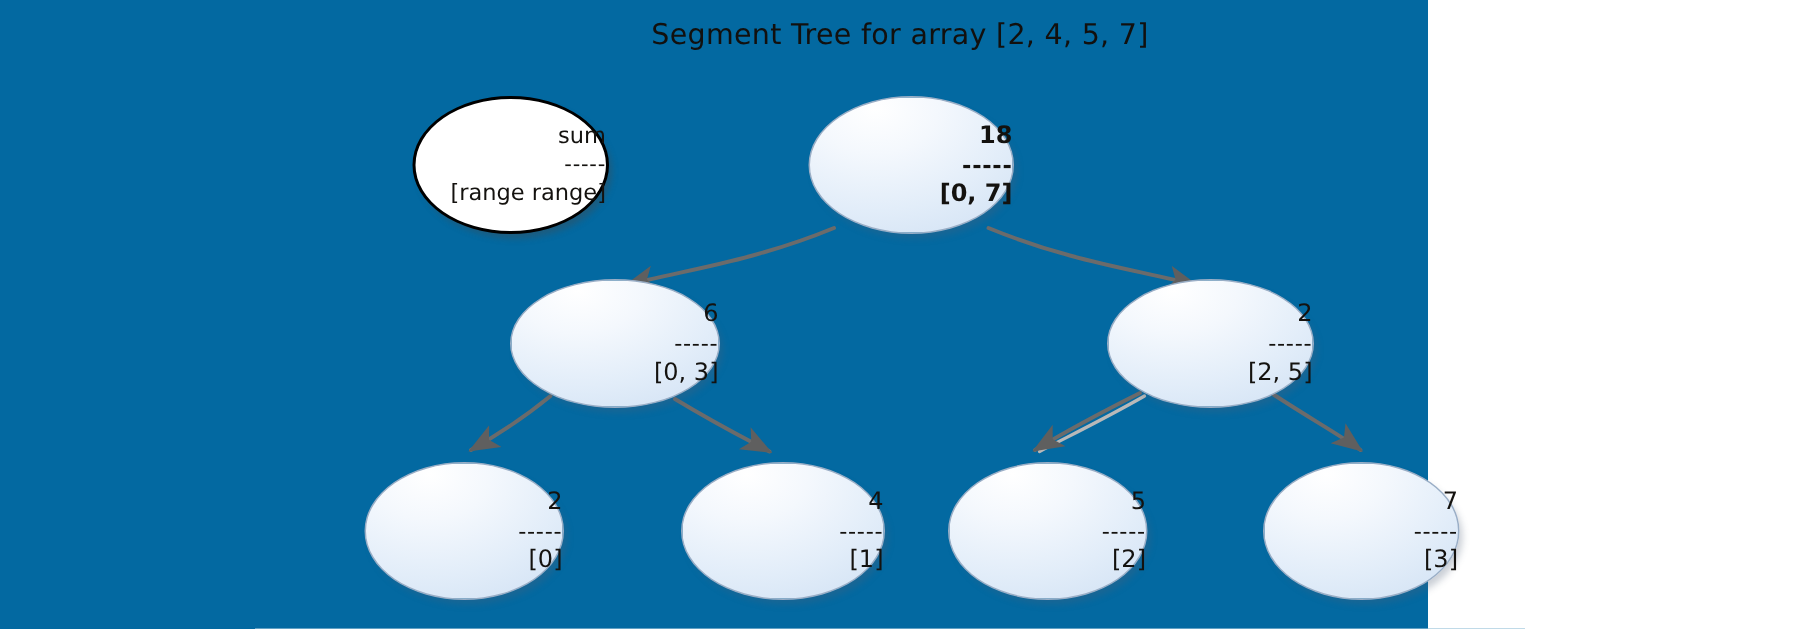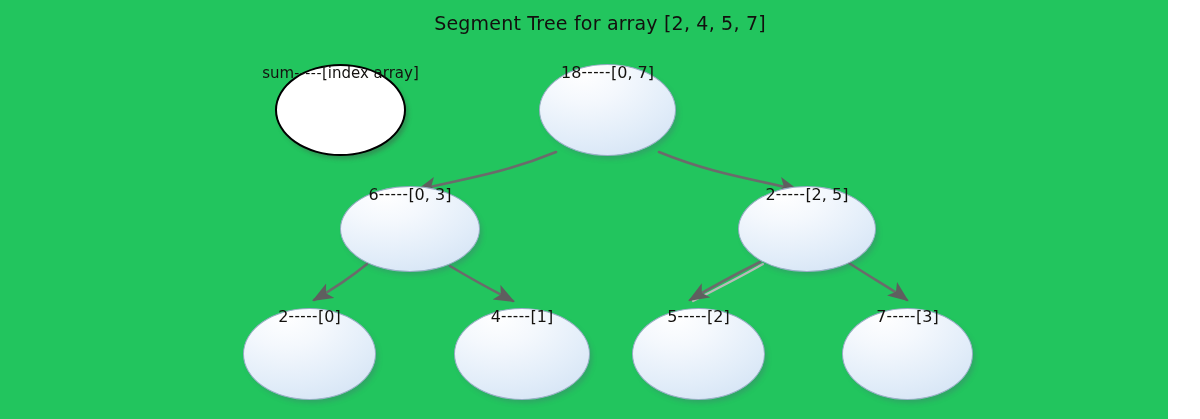--- a/index.html
+++ b/index.html
@@ -9,23 +9,23 @@
     background: #ffffff;
   }
   body {
     width: 1200px;
     height: 419px;
     overflow: hidden;
     font-family: "DejaVu Sans", "Liberation Sans", sans-serif;
   }
   #canvas {
     position: relative;
-    width: 1168px;
+    width: 952px;
     height: 419px;
-    background: #22c55e;
+    background: #0369a1;
   }
 
   
   .title {
     position: absolute;
     left: 0;
     top: 12px;
     width: 1200px;
     text-align: center;
     font-family: "DejaVu Sans", "Liberation Sans", sans-serif;
@@ -45,22 +45,22 @@
     height: 419px;
     pointer-events: none;
   }
 
   
   .node {
     position: absolute;
     box-sizing: border-box;
     border-radius: 50%;
     display: flex;
-    flex-direction: row;
-    align-items: flex-start;
+    flex-direction: column;
+    align-items: flex-end;
     justify-content: center;
   }
   .node .line {
     font-family: "DejaVu Sans", "Liberation Sans", sans-serif;
     color: #14120f;
     line-height: 1.05;
     white-space: nowrap;
     text-align: center;
   }
   .node .val {
@@ -122,24 +122,24 @@
 
     <path d="M 763,264 C 735,280 710,292 693,301" fill="none" stroke="#b9b9b9" stroke-width="2.2" stroke-linecap="round"></path>
     <path d="M 760,262 C 728,278 705,291 690,300" fill="none" stroke="#6b6b6b" stroke-width="2.6" stroke-linecap="round" marker-end="url(#ah)"></path>
 
     <path d="M 849,263 C 875,280 895,291 907,300" fill="none" stroke="#6b6b6b" stroke-width="2.6" stroke-linecap="round" marker-end="url(#ah)"></path>
   </svg>
 
   <div class="node legend" style="left:275px; top:64px; width:131px; height:92px;">
     <div class="line val">sum</div>
     <div class="line sep">-----</div>
-    <div class="line rng">[index array]</div>
+    <div class="line rng">[range range]</div>
   </div>
 
-  <div class="node tree" style="left:539px; top:64px; width:137px; height:92px;">
+  <div class="node tree" style="left:539px; top:64px; width:137px; height:92px;font-weight:bold;">
     <div class="line val">18</div>
     <div class="line sep">-----</div>
     <div class="line rng">[0, 7]</div>
   </div>
 
   <div class="node tree" style="left:340px; top:186px; width:140px; height:86px;">
     <div class="line val">6</div>
     <div class="line sep">-----</div>
     <div class="line rng">[0, 3]</div>
   </div>

